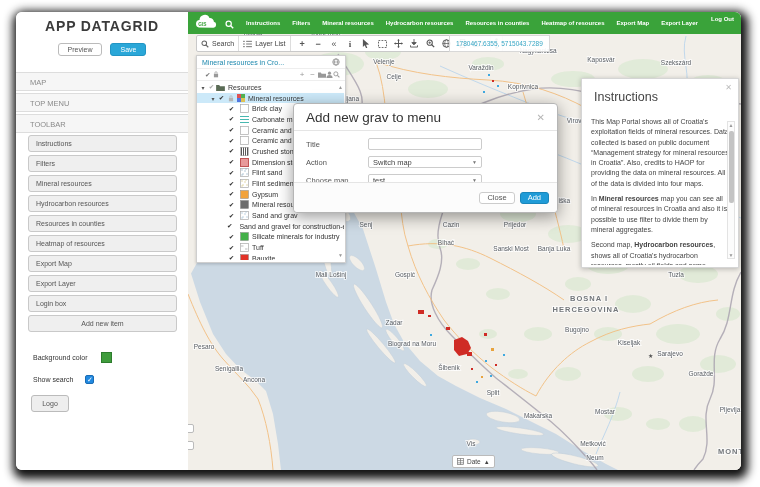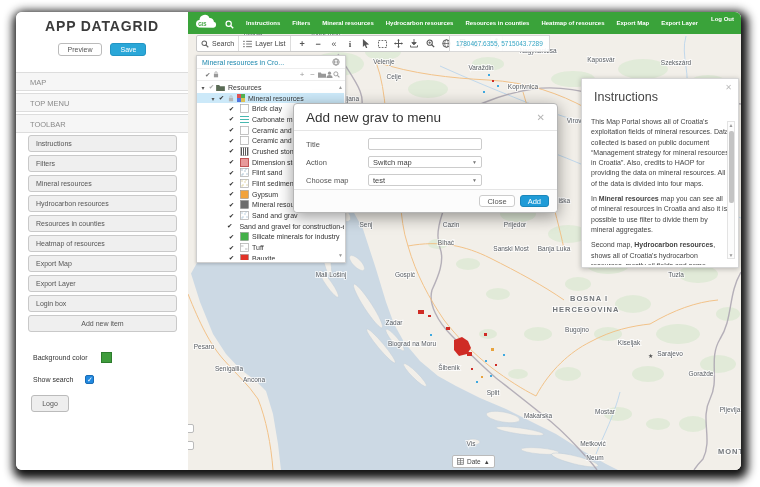--- a/index.html
+++ b/index.html
@@ -58,21 +58,21 @@
 .modal{position:absolute;left:105px;top:69px;width:265px;height:110px;background:#fff;border:1px solid #b5b5b5;border-radius:4px;box-shadow:0 4px 16px rgba(0,0,0,.4);z-index:5}
 .modal-head{height:27px;border-bottom:1px solid #e5e5e5;display:flex;align-items:center;padding:0 12px}
 .modal-title{font-size:13.5px;color:#333;flex:1;font-weight:normal}
 .modal-x{color:#b5b5b5;font-size:10px}
 .m-row{position:absolute;left:12px;display:flex;align-items:center;font-size:7.5px;color:#555}
 .m-row .m-lbl{width:62px}
 .m-input{width:114px;height:12px;border:1px solid #ccc;border-radius:2px;background:#fff}
 .m-select{width:114px;height:12px;border:1px solid #ccc;border-radius:2px;background:#fff;display:flex;align-items:center;padding:0 4px;color:#444}
 .m-select .sp{flex:1}
 .m-select .chev{color:#777;font-size:5px}
-.modal-foot{position:absolute;bottom:0;left:0;right:0;height:23px;border-top:1px solid #e5e5e5;background:#fcfcfc;display:flex;align-items:center;justify-content:flex-end;padding:0 8px;gap:5px;border-radius:0 0 4px 4px}
+.modal-foot{position:absolute;bottom:0;left:0;right:0;height:30px;border-top:1px solid #e5e5e5;background:#fcfcfc;display:flex;align-items:center;justify-content:flex-end;padding:0 8px;gap:5px;border-radius:0 0 4px 4px}
 .m-btn{font-size:7.5px;height:12px;padding:0 7px;border-radius:3px;border:1px solid #ccc;background:#fff;color:#555}
 .m-btn.add{background:#1f9bd7;border-color:#1a86ba;color:#fff}
 
 .instructions{position:absolute;left:393px;top:44px;width:158px;height:190px;background:#fff;border:1px solid #d5d5d5;box-shadow:0 1px 5px rgba(0,0,0,.25);z-index:3}
 .in-x{position:absolute;right:6px;top:4px;color:#bbb;font-size:8px}
 .in-title{font-size:12.5px;color:#444;margin:11px 0 0 12px;font-weight:normal}
 .in-body{position:absolute;top:38px;left:9px;width:138px;bottom:2px;overflow:hidden;font-size:7px;line-height:10.3px;color:#444}
 .in-body p{margin-bottom:5px}
 .in-scroll{position:absolute;right:3px;top:42px;bottom:8px;width:8px;background:#fcfcfc;border:1px solid #e3e3e3}
 .in-thumb{position:absolute;left:0.5px;top:9px;width:5px;height:72px;background:#c3c3c3;border-radius:2px}

